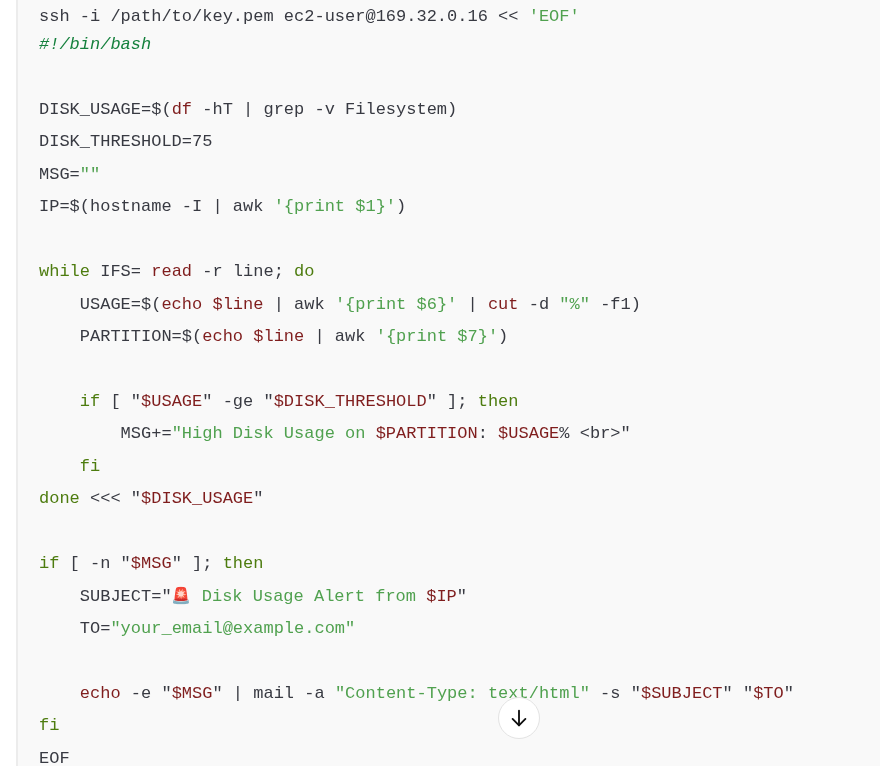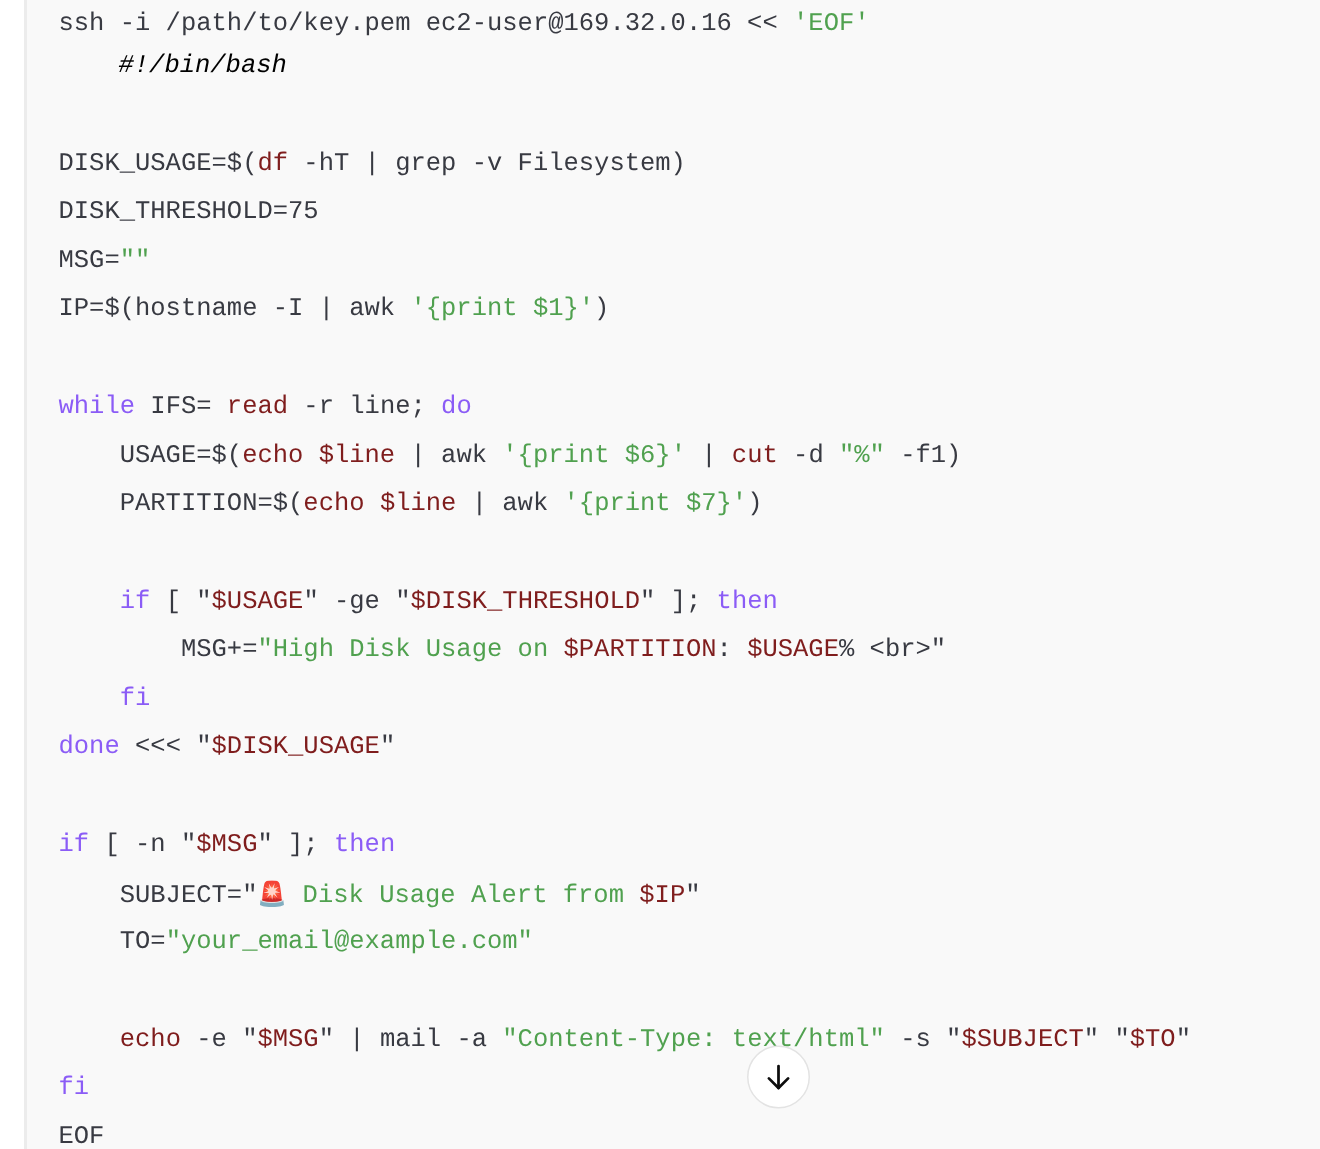--- a/index.html
+++ b/index.html
@@ -35,24 +35,24 @@
       white-space: pre;
     }
     .line {
       height: 32.45px;
       line-height: 26px;
       display: block;
     }
     .line.first {
       height: 28px;
     }
-    .kw  { color: #8b5cf6; }
+    .kw  { color: #4d7c0f; }
     .bi  { color: #7f1d1d; }
     .str { color: #50a14f; }
-    .cm  { color: #000000; font-style: italic; margin-left: 40px; }
+    .cm  { color: #15803d; font-style: italic; }
     .pl  { color: #383a42; }
     .emoji {
       font-family: "DejaVu Sans", sans-serif;
       color: #e5322d;
       font-size: 16px;
     }
     .scroll-btn {
       position: absolute;
       left: 498px;
       top: 697px;

